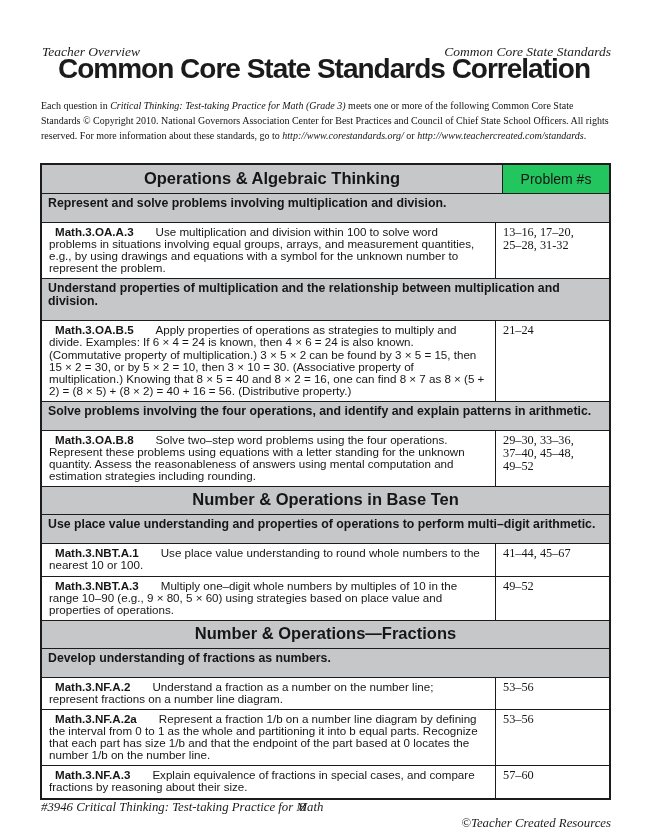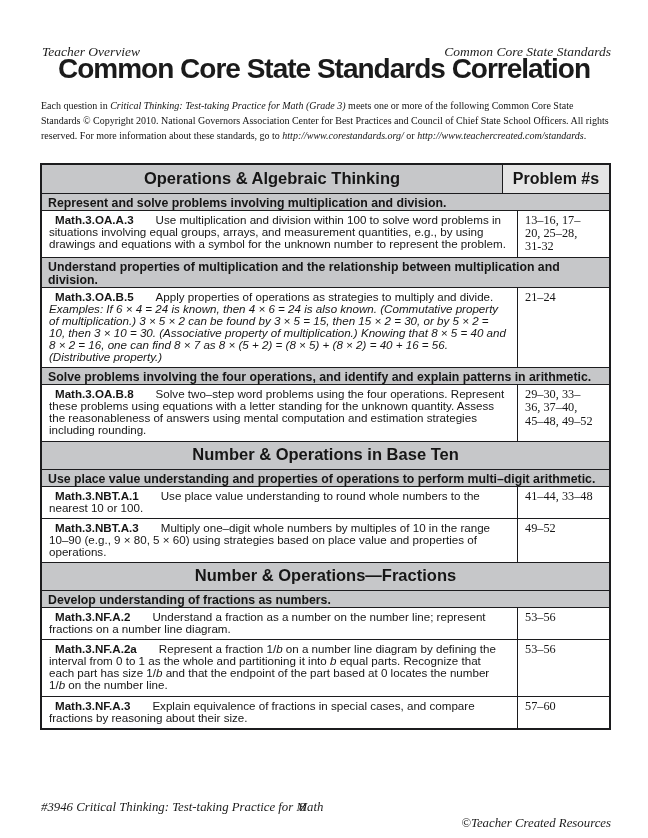--- a/index.html
+++ b/index.html
@@ -27,39 +27,39 @@
     border:2px solid #1c1c1e;box-sizing:border-box;background:#fff;
   }
   .row{box-sizing:border-box;}
   .row + .row{border-top:1.5px solid #1c1c1e;}
   .row-header,.row-standard{display:flex;}
   .row-header .cell-title{
     flex:1;text-align:center;font-weight:bold;font-size:16.5px;
     padding:4px 16px 5px;background:#c6c7c9;border-right:1.5px solid #1c1c1e;box-sizing:border-box;
   }
   .row-header .cell-ph{
-    width:106px;background:#e5e5e5;font-weight:bold;font-size:16px;
+    width:106px;background:#22c55e;font-weight:normal;font-size:14px;
     display:flex;align-items:center;justify-content:center;box-sizing:border-box;
   }
   .row-section{
     display:block;text-align:center;background:#c6c7c9;
     font-weight:bold;font-size:16.5px;padding:3px 0 5px;
   }
   .row-strand{
     display:block;background:#c6c7c9;font-weight:bold;
-    font-size:12.3px;line-height:13px;padding:3px 6px 0;
+    font-size:12.3px;line-height:13px;padding:3px 6px 12px;
   }
   .row-standard .cell-text{
     flex:1;padding:3px 10px 4px 7px;font-size:11.6px;line-height:12.1px;
     text-indent:6px;box-sizing:border-box;
   }
-  .row-standard .cell-text .it{font-style:italic;}
+  .row-standard .cell-text .it{}
   .row-standard .code{font-weight:bold;margin-right:22px;}
   .row-standard .cell-problems{
-    width:92px;border-left:1.5px solid #1c1c1e;box-sizing:border-box;
+    width:114px;border-left:1.5px solid #1c1c1e;box-sizing:border-box;
     font-family:"Liberation Serif",serif;font-size:12.3px;line-height:13.2px;
     padding:3px 15px 3px 7px;
   }
   .page-footer{
     position:absolute;top:800px;left:41px;right:37px;height:20px;
     font-family:"Liberation Serif",serif;font-style:italic;font-size:12.8px;color:#1c1c1c;
   }
   .page-footer .f-left{position:absolute;left:0;top:0;}
   .page-footer .f-page{position:absolute;left:258px;top:0;}
   .page-footer .f-right{position:absolute;right:0;top:16px;}
@@ -93,21 +93,21 @@
     </div>
     <div class="row row-strand">Solve problems involving the four operations, and identify and explain patterns in arithmetic.</div>
     <div class="row row-standard">
       <div class="cell-text"><span class="code">Math.3.OA.B.8</span><span>Solve two–step word problems using the four operations.  Represent these problems using equations with a letter standing for the unknown quantity.  Assess the reasonableness of answers using mental computation and estimation strategies including rounding.</span></div>
       <div class="cell-problems">29–30, 33–36, 37–40, 45–48, 49–52</div>
     </div>
     <div class="row row-section">Number &amp; Operations in Base Ten</div>
     <div class="row row-strand">Use place value understanding and properties of operations to perform multi–digit arithmetic.</div>
     <div class="row row-standard">
       <div class="cell-text"><span class="code">Math.3.NBT.A.1</span><span>Use place value understanding to round whole numbers to the nearest 10 or 100.</span></div>
-      <div class="cell-problems">41–44, 33–48</div>
+      <div class="cell-problems">41–44, 45–67</div>
     </div>
     <div class="row row-standard">
       <div class="cell-text"><span class="code">Math.3.NBT.A.3</span><span>Multiply one–digit whole numbers by multiples of 10 in the range 10–90 (e.g., 9 × 80, 5 × 60) using strategies based on place value and properties of operations.</span></div>
       <div class="cell-problems">49–52</div>
     </div>
     <div class="row row-section">Number &amp; Operations—Fractions</div>
     <div class="row row-strand">Develop understanding of fractions as numbers.</div>
     <div class="row row-standard">
       <div class="cell-text"><span class="code">Math.3.NF.A.2</span><span>Understand a fraction as a number on the number line; represent fractions on a number line diagram.</span></div>
       <div class="cell-problems">53–56</div>

